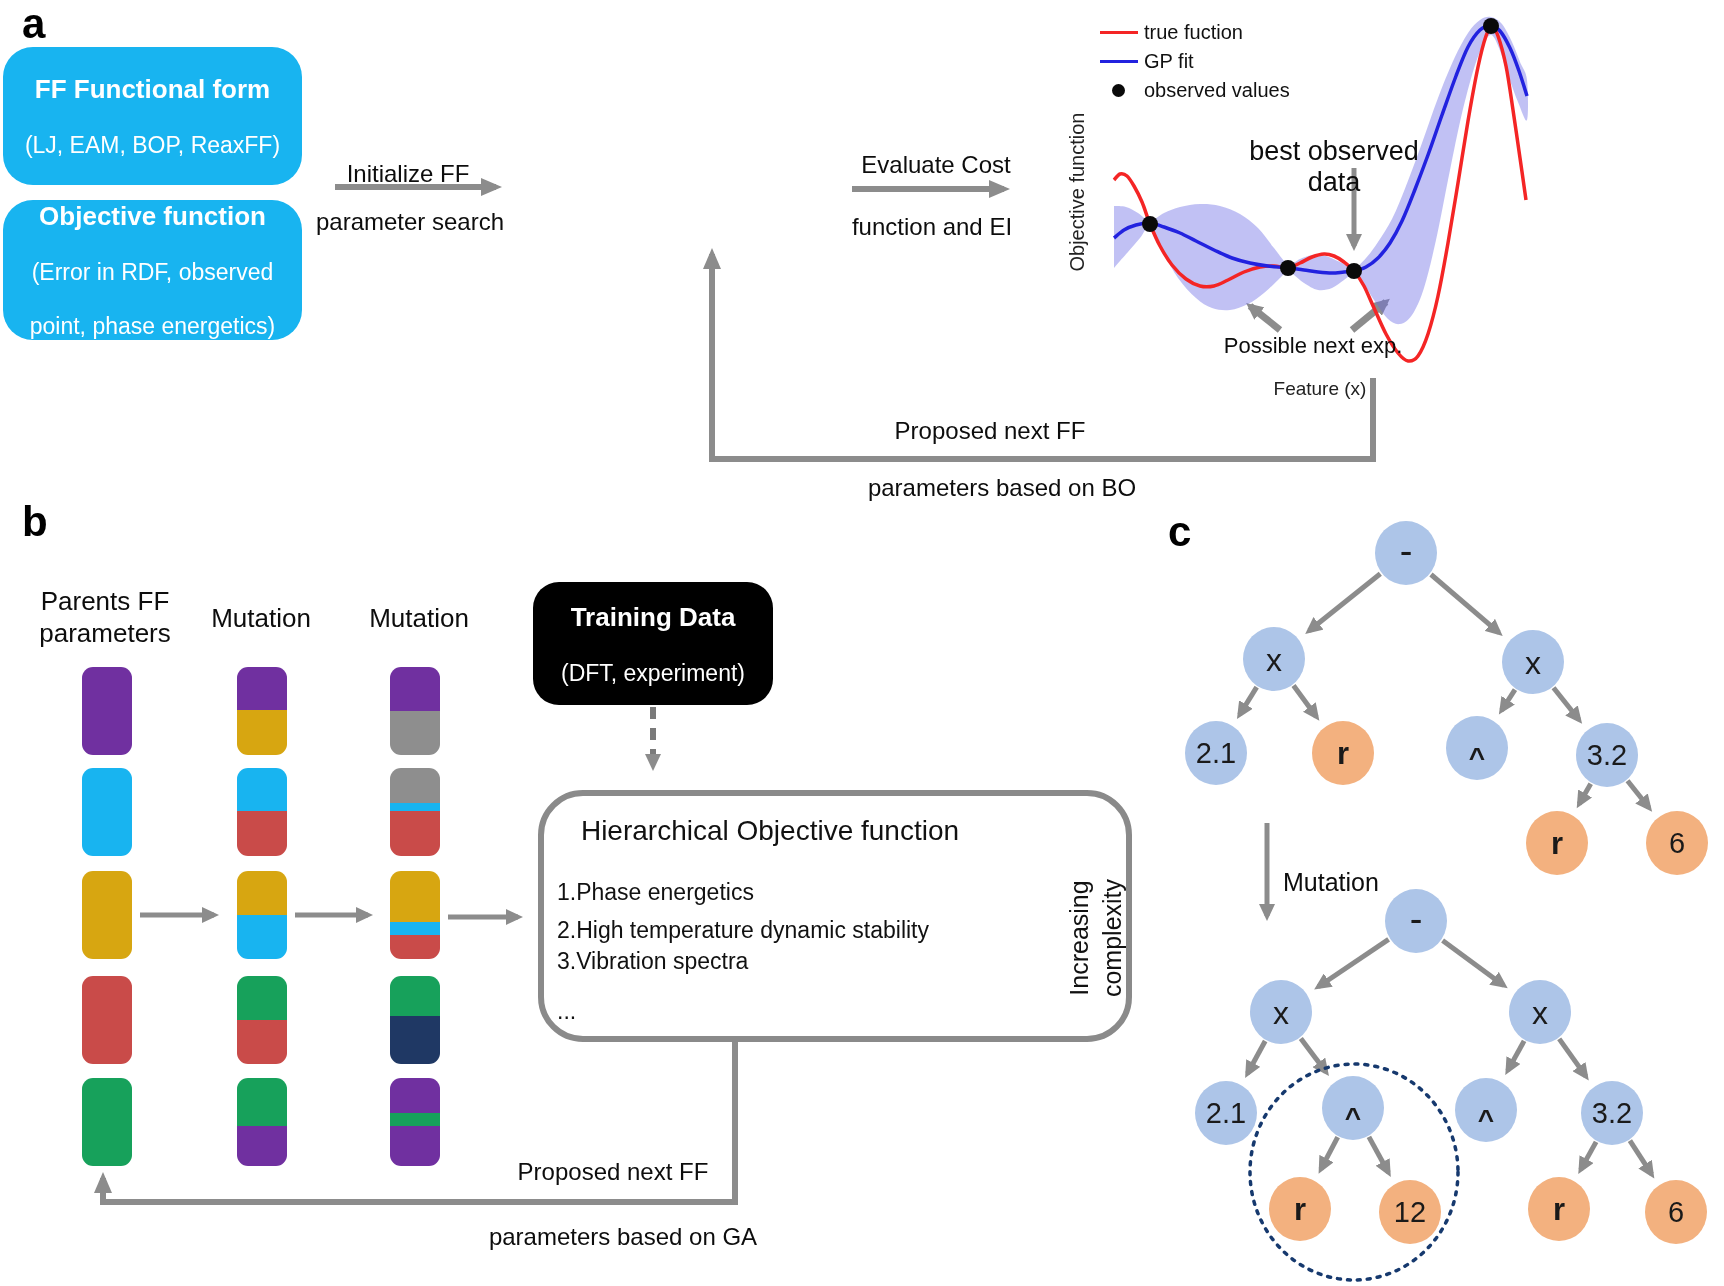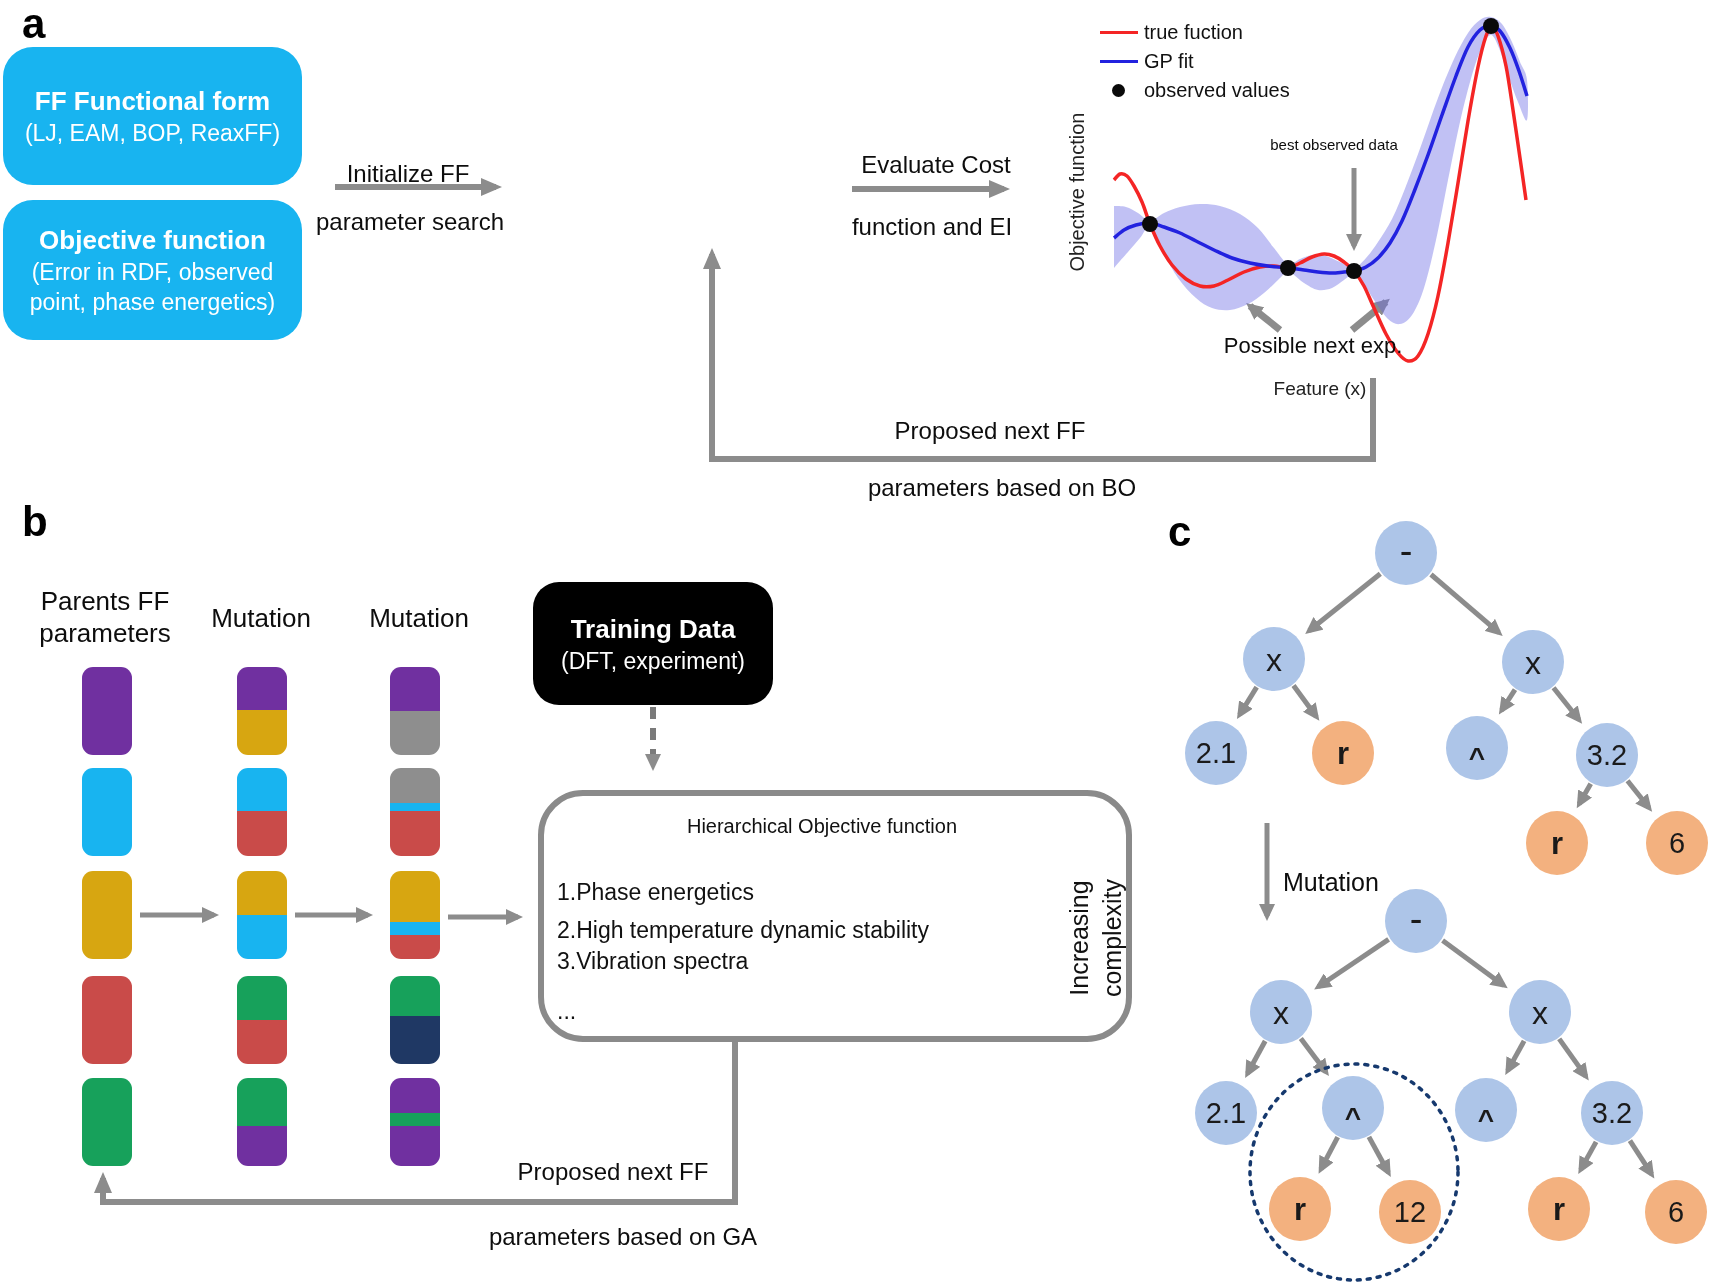--- a/index.html
+++ b/index.html
@@ -1,29 +1,29 @@
 <!DOCTYPE html>
 <html><head>
 <meta charset="utf-8">
 <style>
   html,body{margin:0;padding:0;background:#fff;}
   .figure{position:relative;width:1724px;height:1286px;background:#ffffff;
     font-family:"Liberation Sans",sans-serif;color:#111;overflow:hidden;}
   .abs{position:absolute;}
   .panel-label{font-size:42px;font-weight:bold;color:#000;}
   .roundbox{position:absolute;border-radius:26px;display:flex;flex-direction:column;
-    justify-content:center;align-items:center;text-align:center;color:#fff;}
+    justify-content:center;align-items:center;text-align:center;color:#fff;gap:24px;}
   .roundbox .t{font-size:26px;font-weight:bold;line-height:34px;}
   .roundbox .s{font-size:23px;line-height:30px;}
   .flow-label{position:absolute;font-size:24px;text-align:center;color:#0d0d0d;line-height:28px;}
   .hdr{position:absolute;font-size:26px;text-align:center;color:#0d0d0d;line-height:32px;}
   .rot{transform:rotate(-90deg);transform-origin:center;}
   .hier-box{position:absolute;left:538px;top:790px;width:594px;height:252px;
     border:6px solid #8a8a8a;border-radius:45px;background:#fff;box-sizing:border-box;}
-  .hier-title{position:absolute;left:562px;top:815px;width:520px;text-align:center;font-size:20px;}
+  .hier-title{position:absolute;left:510px;top:815px;width:520px;text-align:center;font-size:28px;}
   .hier-item{position:absolute;left:557px;font-size:23px;}
   .legend-row{display:flex;align-items:center;height:29px;}
   .legend-row .swbox{width:44px;display:flex;align-items:center;justify-content:flex-start;}
   .legend-row .lab{font-size:20px;color:#111;}
   .plot-ann{position:absolute;text-align:center;color:#0d0d0d;}
   svg{position:absolute;left:0;top:0;}
   .stack{position:absolute;border-radius:11px;overflow:hidden;display:flex;flex-direction:column;}
   .stack .seg{width:100%;}
 </style>
 </head>
@@ -179,21 +179,21 @@
         <div class="lab">GP fit</div>
       </div>
       <div class="legend-row">
         <div class="swbox">
           <span style="display:inline-block;width:13px;height:13px;border-radius:50%;background:#0a0a0a;margin-left:12px;"></span>
         </div>
         <div class="lab">observed values</div>
       </div>
     </div>
   <div class="abs rot" style="left:988px;top:180px;width:180px;height:24px;text-align:center;font-size:20px;color:#222;">Objective function</div>
-  <div class="plot-ann" style="left:1243px;top:136px;width:182px;font-size:15px;">best observed data</div>
+  <div class="plot-ann" style="left:1243px;top:136px;width:182px;font-size:27px;">best observed data</div>
   <div class="plot-ann" style="left:1213px;top:333px;width:200px;font-size:22px;">Possible next exp.</div>
   <div class="plot-ann" style="left:1270px;top:378px;width:100px;font-size:19px;color:#222;">Feature (x)</div>
 
   <div class="abs panel-label" style="left:22px;top:498px;">b</div>
 
   <div class="hdr" style="left:25px;top:585px;width:160px;">
     <div>Parents FF</div>
     <div>parameters</div>
   </div>
   <div class="hdr" style="left:185px;top:602px;width:152px;">Mutation</div>

